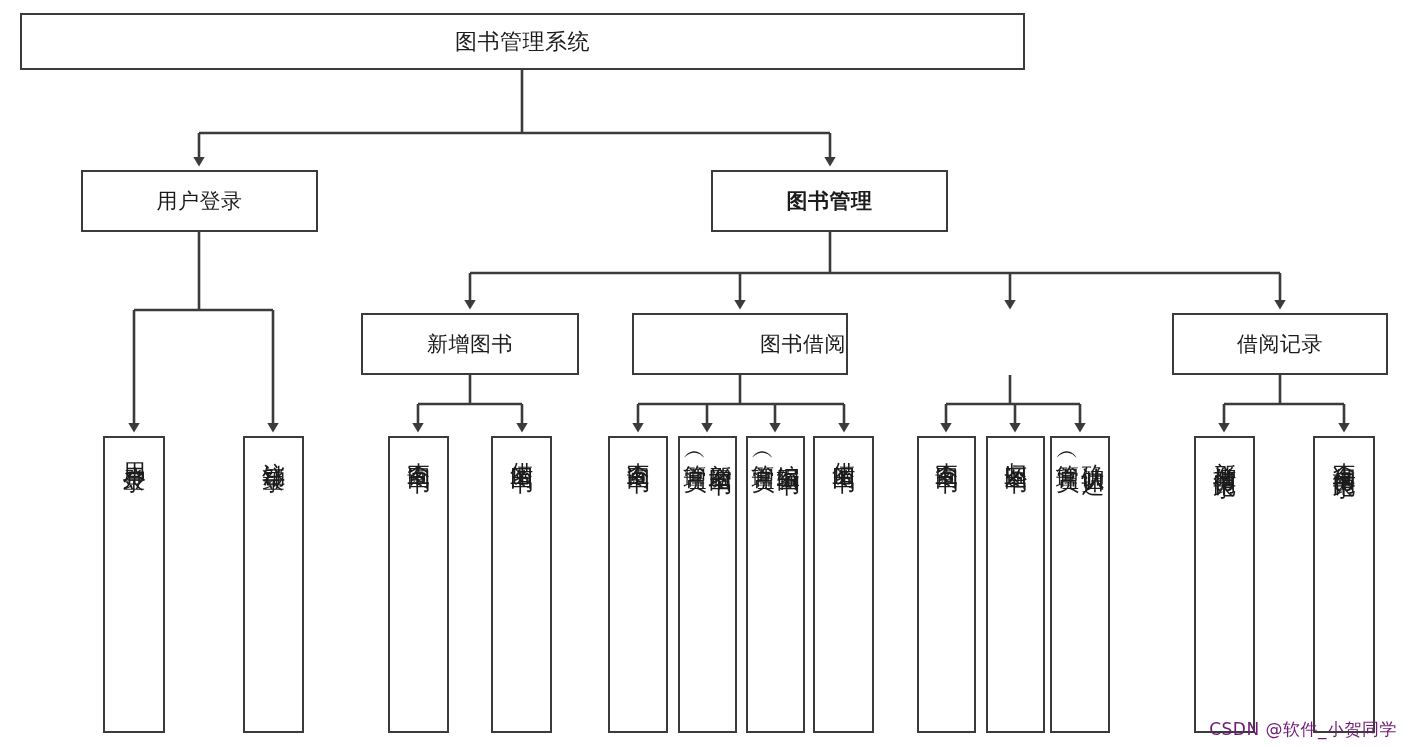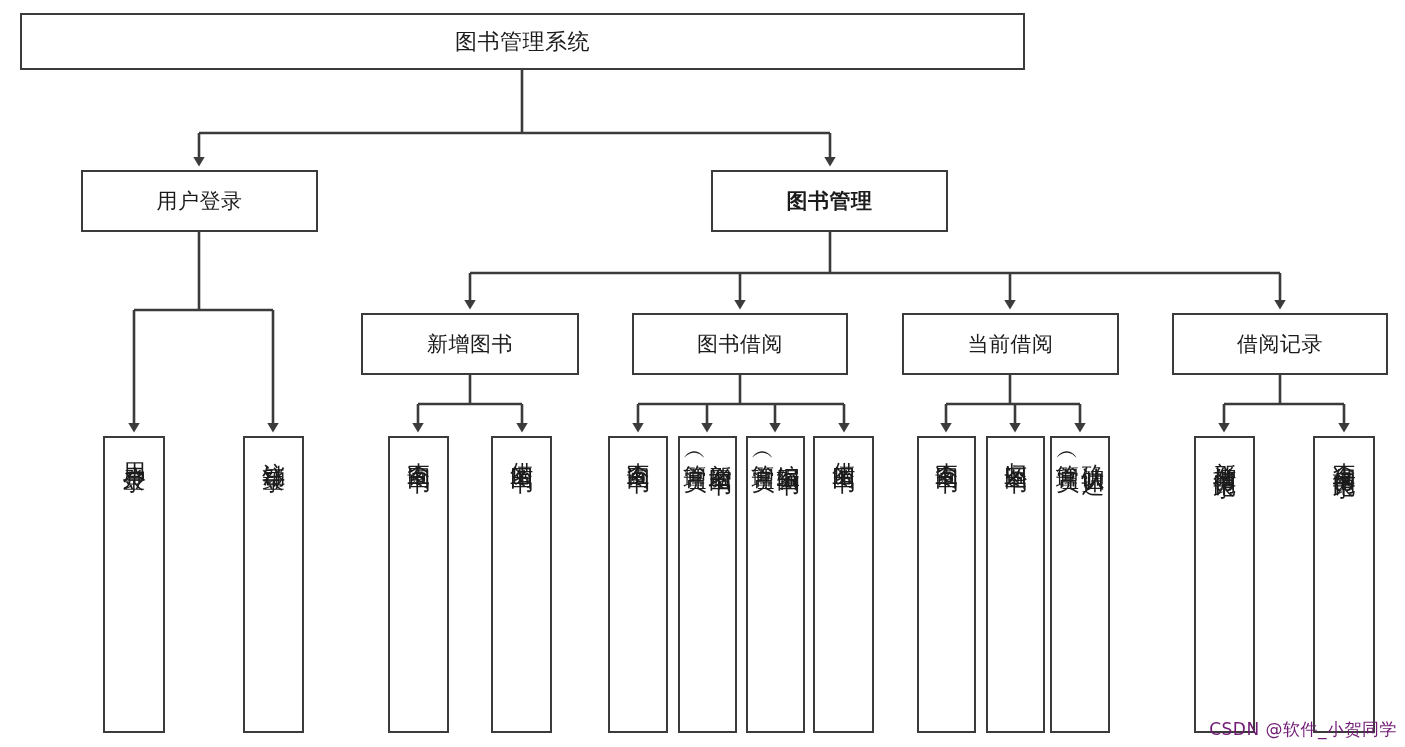--- a/index.html
+++ b/index.html
@@ -134,25 +134,22 @@
   <div class="node horiz" style="left:81px; top:170px; width:237px; height:62px;">
     <span class="lbl">用户登录</span>
   </div>
   <div class="node horiz" style="left:711px; top:170px; width:237px; height:62px;font-weight:bold;">
     <span class="lbl">图书管理</span>
   </div>
 
   <div class="node horiz" style="left:361px; top:313px; width:218px; height:62px;">
     <span class="lbl">新增图书</span>
   </div>
-  <div class="node horiz" style="left:632px; top:313px; width:216px; height:62px;">
+  <div class="node horiz" style="left:632px; top:313px; width:216px; height:62px;justify-content:flex-end;">
     <span class="lbl">图书借阅</span>
-  </div>
-  <div class="node horiz" style="left:902px; top:313px; width:217px; height:62px;">
-    <span class="lbl">当前借阅</span>
   </div>
   <div class="node horiz" style="left:1172px; top:313px; width:216px; height:62px;">
     <span class="lbl">借阅记录</span>
   </div>
 
   <div class="node vert" style="left:103px; top:436px; width:62px; height:297px;">
     <span class="lbl">用户登录</span>
   </div>
   <div class="node vert" style="left:243px; top:436px; width:61px; height:297px;">
     <span class="lbl">注销登录</span>

